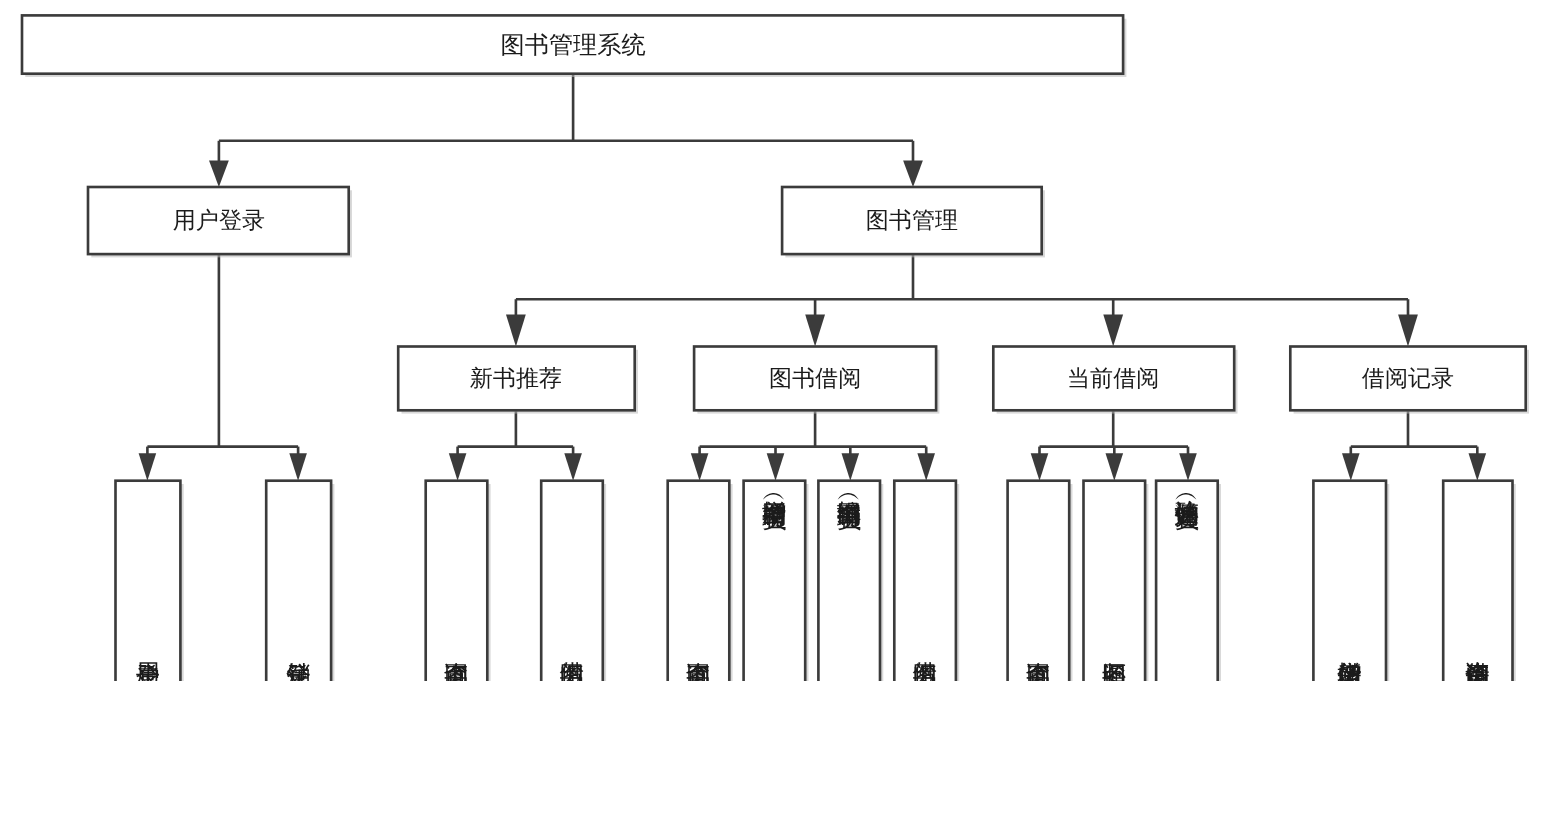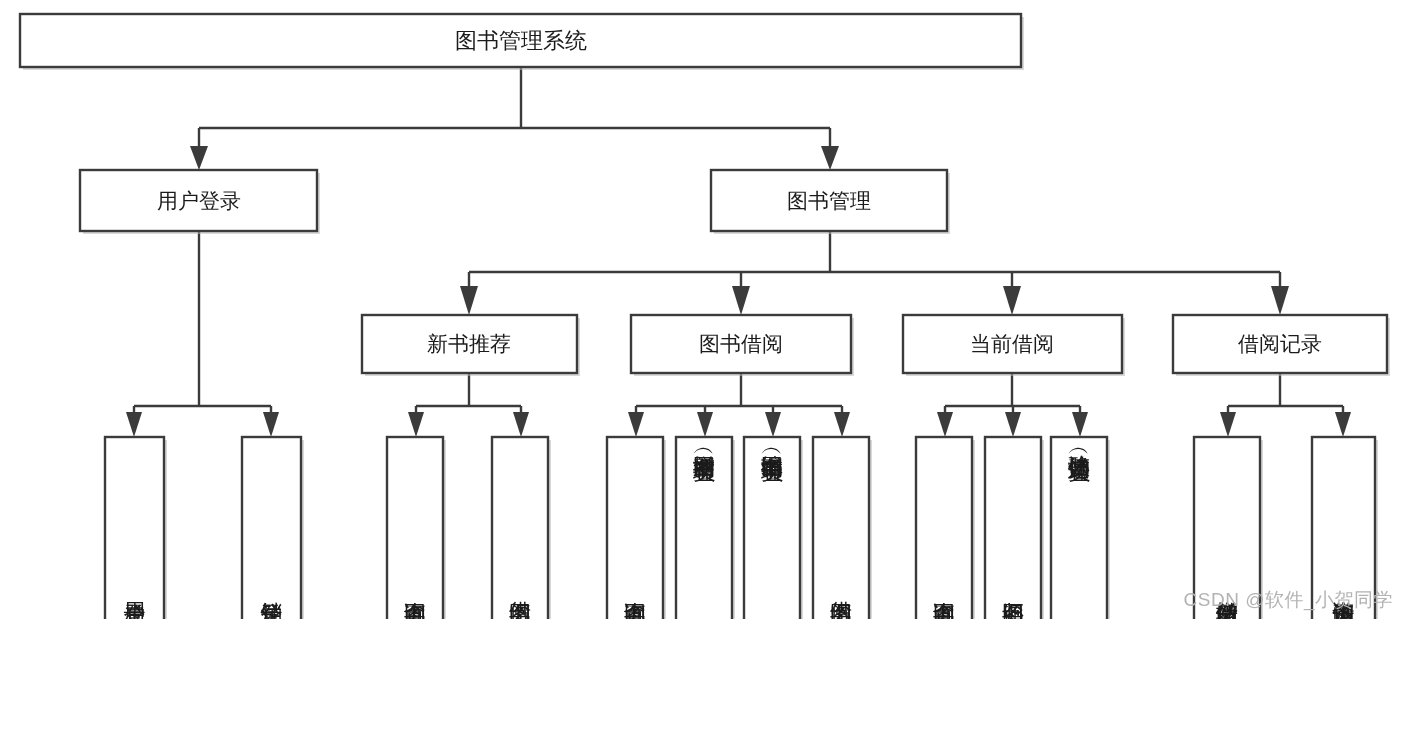--- a/index.html
+++ b/index.html
@@ -302,15 +302,14 @@
     <span class="vlabel">确认归还（管理员）</span>
   </div>
 
   <div class="vlabel-wrap" style="left:1194px; top:437px; width:66px; height:297px;">
     <span class="vlabel">新增借阅记录</span>
   </div>
   <div class="vlabel-wrap" style="left:1312px; top:437px; width:63px; height:297px;">
     <span class="vlabel">查询借阅记录</span>
   </div>
 
-  <div class="watermark">CSDN @软件_小贺同学</div>
 
 </div>
 
 </body></html>

